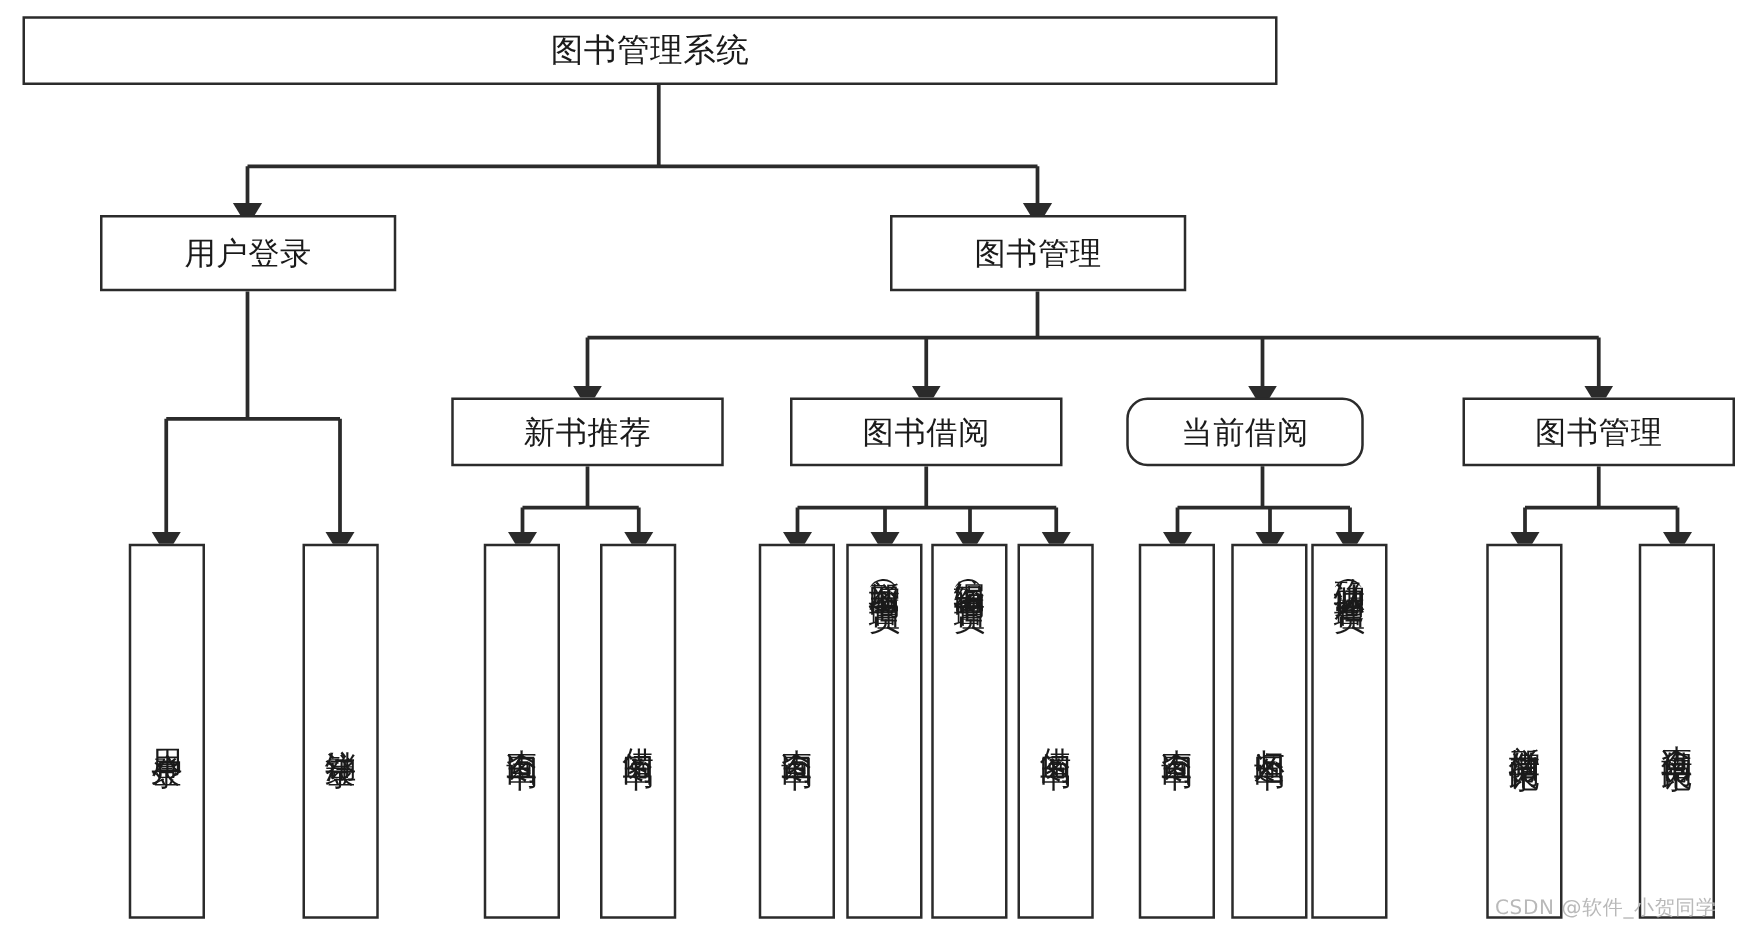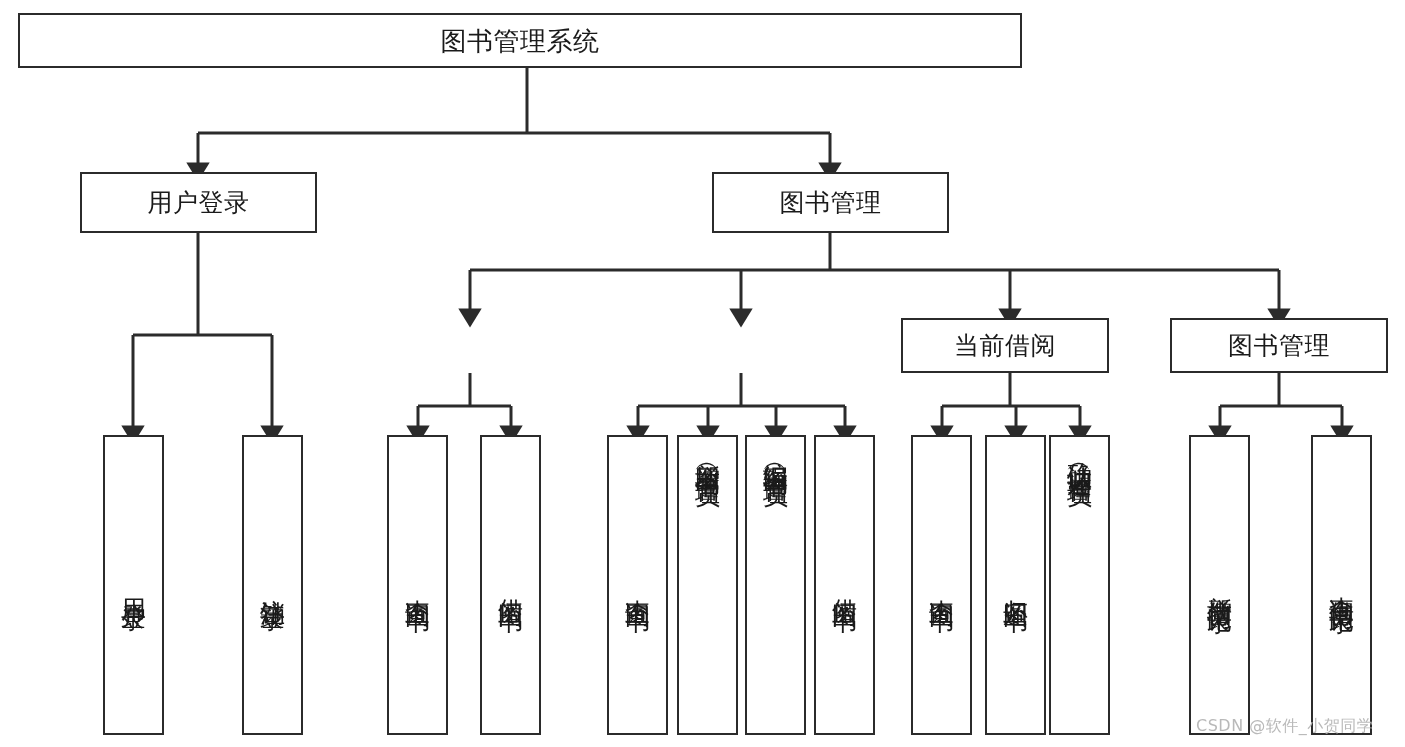--- a/index.html
+++ b/index.html
@@ -125,21 +125,27 @@
     <span class="label">图书管理系统</span>
   </div>
 
   <div class="node horiz" style="left: 80px; top: 172px; width: 237px; height: 61px;">
     <span class="label">用户登录</span>
   </div>
   <div class="node horiz" style="left: 712px; top: 172px; width: 237px; height: 61px;">
     <span class="label">图书管理</span>
   </div>
 
-  <div class="node horiz" style="left: 901px; top: 318px; width: 208px; height: 55px;">
+  <div class="node horiz" style="left: 361px; top: 318px; width: 218px; height: 55px;">
+    <span class="label">新书推荐</span>
+  </div>
+  <div class="node horiz" style="left: 632px; top: 318px; width: 218px; height: 55px;">
+    <span class="label">图书借阅</span>
+  </div>
+  <div class="node horiz" style="left: 901px; top: 318px; width: 190px; height: 55px; border-radius: 17px;">
     <span class="label">当前借阅</span>
   </div>
   <div class="node horiz" style="left: 1170px; top: 318px; width: 218px; height: 55px;">
     <span class="label">图书管理</span>
   </div>
 
   <div class="node vert" style="left: 103px; top: 435px; width: 61px; height: 300px;">
     <span class="label">用户登录</span>
   </div>
   <div class="node vert" style="left: 242px; top: 435px; width: 61px; height: 300px;">

